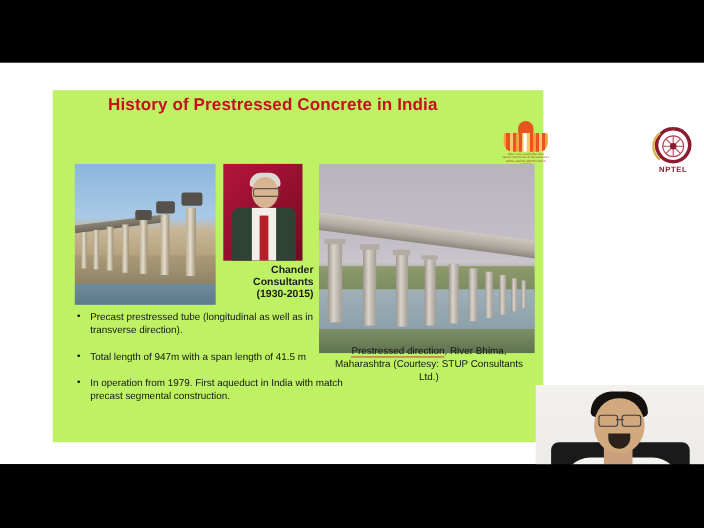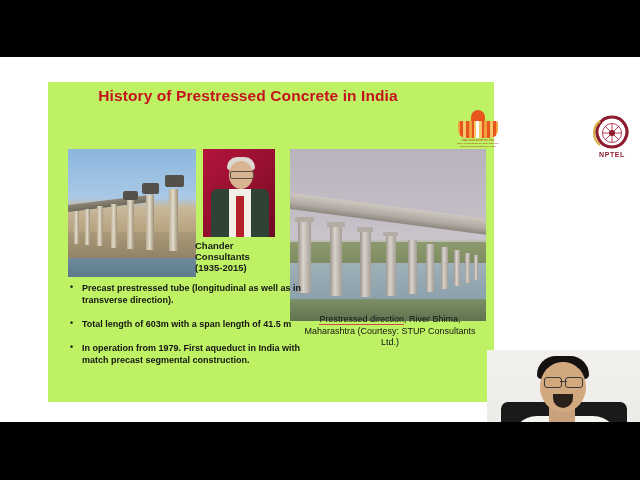--- a/index.html
+++ b/index.html
@@ -57,25 +57,25 @@
   .photo-right{left:242px;top:67px;width:196px;height:172px;
      background:linear-gradient(#b8b3bd 0%,#c3bec6 40%,#cac5cc 52%,#9aa47c 58%,#86926c 66%,#9fa9ac 74%,#8d9ba6 86%,#7f8e7a 100%);}
   .r-water{position:absolute;left:0;bottom:12%;width:100%;height:22%;background:linear-gradient(#9fb0b8,#8aa0ab);}
   .r-bank{position:absolute;left:0;bottom:0;width:100%;height:13%;background:linear-gradient(#7c8f66,#5f7350);}
   .r-hill{position:absolute;left:0;bottom:32%;width:100%;height:14%;background:linear-gradient(#8d9a6d,#7d8a60);}
   .r-pier{position:absolute;background:linear-gradient(90deg,#9c968f,#d9d3cc 40%,#a59e96);}
   .r-cap{position:absolute;background:#b3aca4;border-radius:1px;}
   .r-deck{position:absolute;background:linear-gradient(#cfc8c1,#b0a9a1 60%,#8d867f);}
 
   
-  .caption-person{position:absolute;left:147px;top:158px;width:90px;text-align:left;
+  .caption-person{position:absolute;left:147px;top:158px;width:90px;text-align:right;
      font-size:9.5px;line-height:11px;font-weight:bold;color:#1a1a1a;}
 
   .bullets{position:absolute;left:18px;top:200px;width:248px;}
-  .bullet{position:relative;padding-left:16px;margin-bottom:12px;font-size:9px;line-height:12px;color:#141414;font-weight:bold;}
+  .bullet{position:relative;padding-left:16px;margin-bottom:12px;font-size:9px;line-height:12px;color:#141414;}
   .bullet:before{content:"•";position:absolute;left:4px;top:-1px;font-size:9px;color:#141414;}
 
   .caption-right{position:absolute;left:252px;top:232px;width:180px;text-align:center;
      font-size:9px;line-height:11.5px;color:#141414;}
   .spell{border-bottom:1.2px solid #d04a4a;}
 
   
   .nptel{position:absolute;left:586px;top:57px;width:52px;height:52px;}
   .nptel svg{display:block;}
   .nptel .txt{position:absolute;left:0;top:37px;width:52px;text-align:center;
@@ -163,26 +163,26 @@
         <div class="r-pier" style="left:136px;top:95px;width:8px;height:48px;"></div>
         <div class="r-pier" style="left:151px;top:98px;width:7px;height:42px;"></div>
         <div class="r-pier" style="left:164px;top:101px;width:6px;height:36px;"></div>
         <div class="r-pier" style="left:175px;top:104px;width:5px;height:30px;"></div>
         <div class="r-pier" style="left:184px;top:106px;width:4px;height:25px;"></div>
       </div>
 
       <div class="caption-person">
         <div>Chander</div>
         <div>Consultants</div>
-        <div>(1935-2015)</div>
+        <div>(1930-2015)</div>
       </div>
 
       <div class="bullets">
         <div class="bullet">Precast prestressed tube (longitudinal as well as in transverse direction).</div>
-        <div class="bullet">Total length of 603m with a span length of 41.5 m</div>
+        <div class="bullet">Total length of 947m with a span length of 41.5 m</div>
         <div class="bullet">In operation from 1979. First aqueduct in India with match precast segmental construction.</div>
       </div>
 
       <div class="caption-right">
         <span class="spell">Prestressed direction</span><span>, River Bhima, Maharashtra (Courtesy: STUP Consultants Ltd.)</span>
       </div>
 
     </div>
 
     <div class="nptel">

